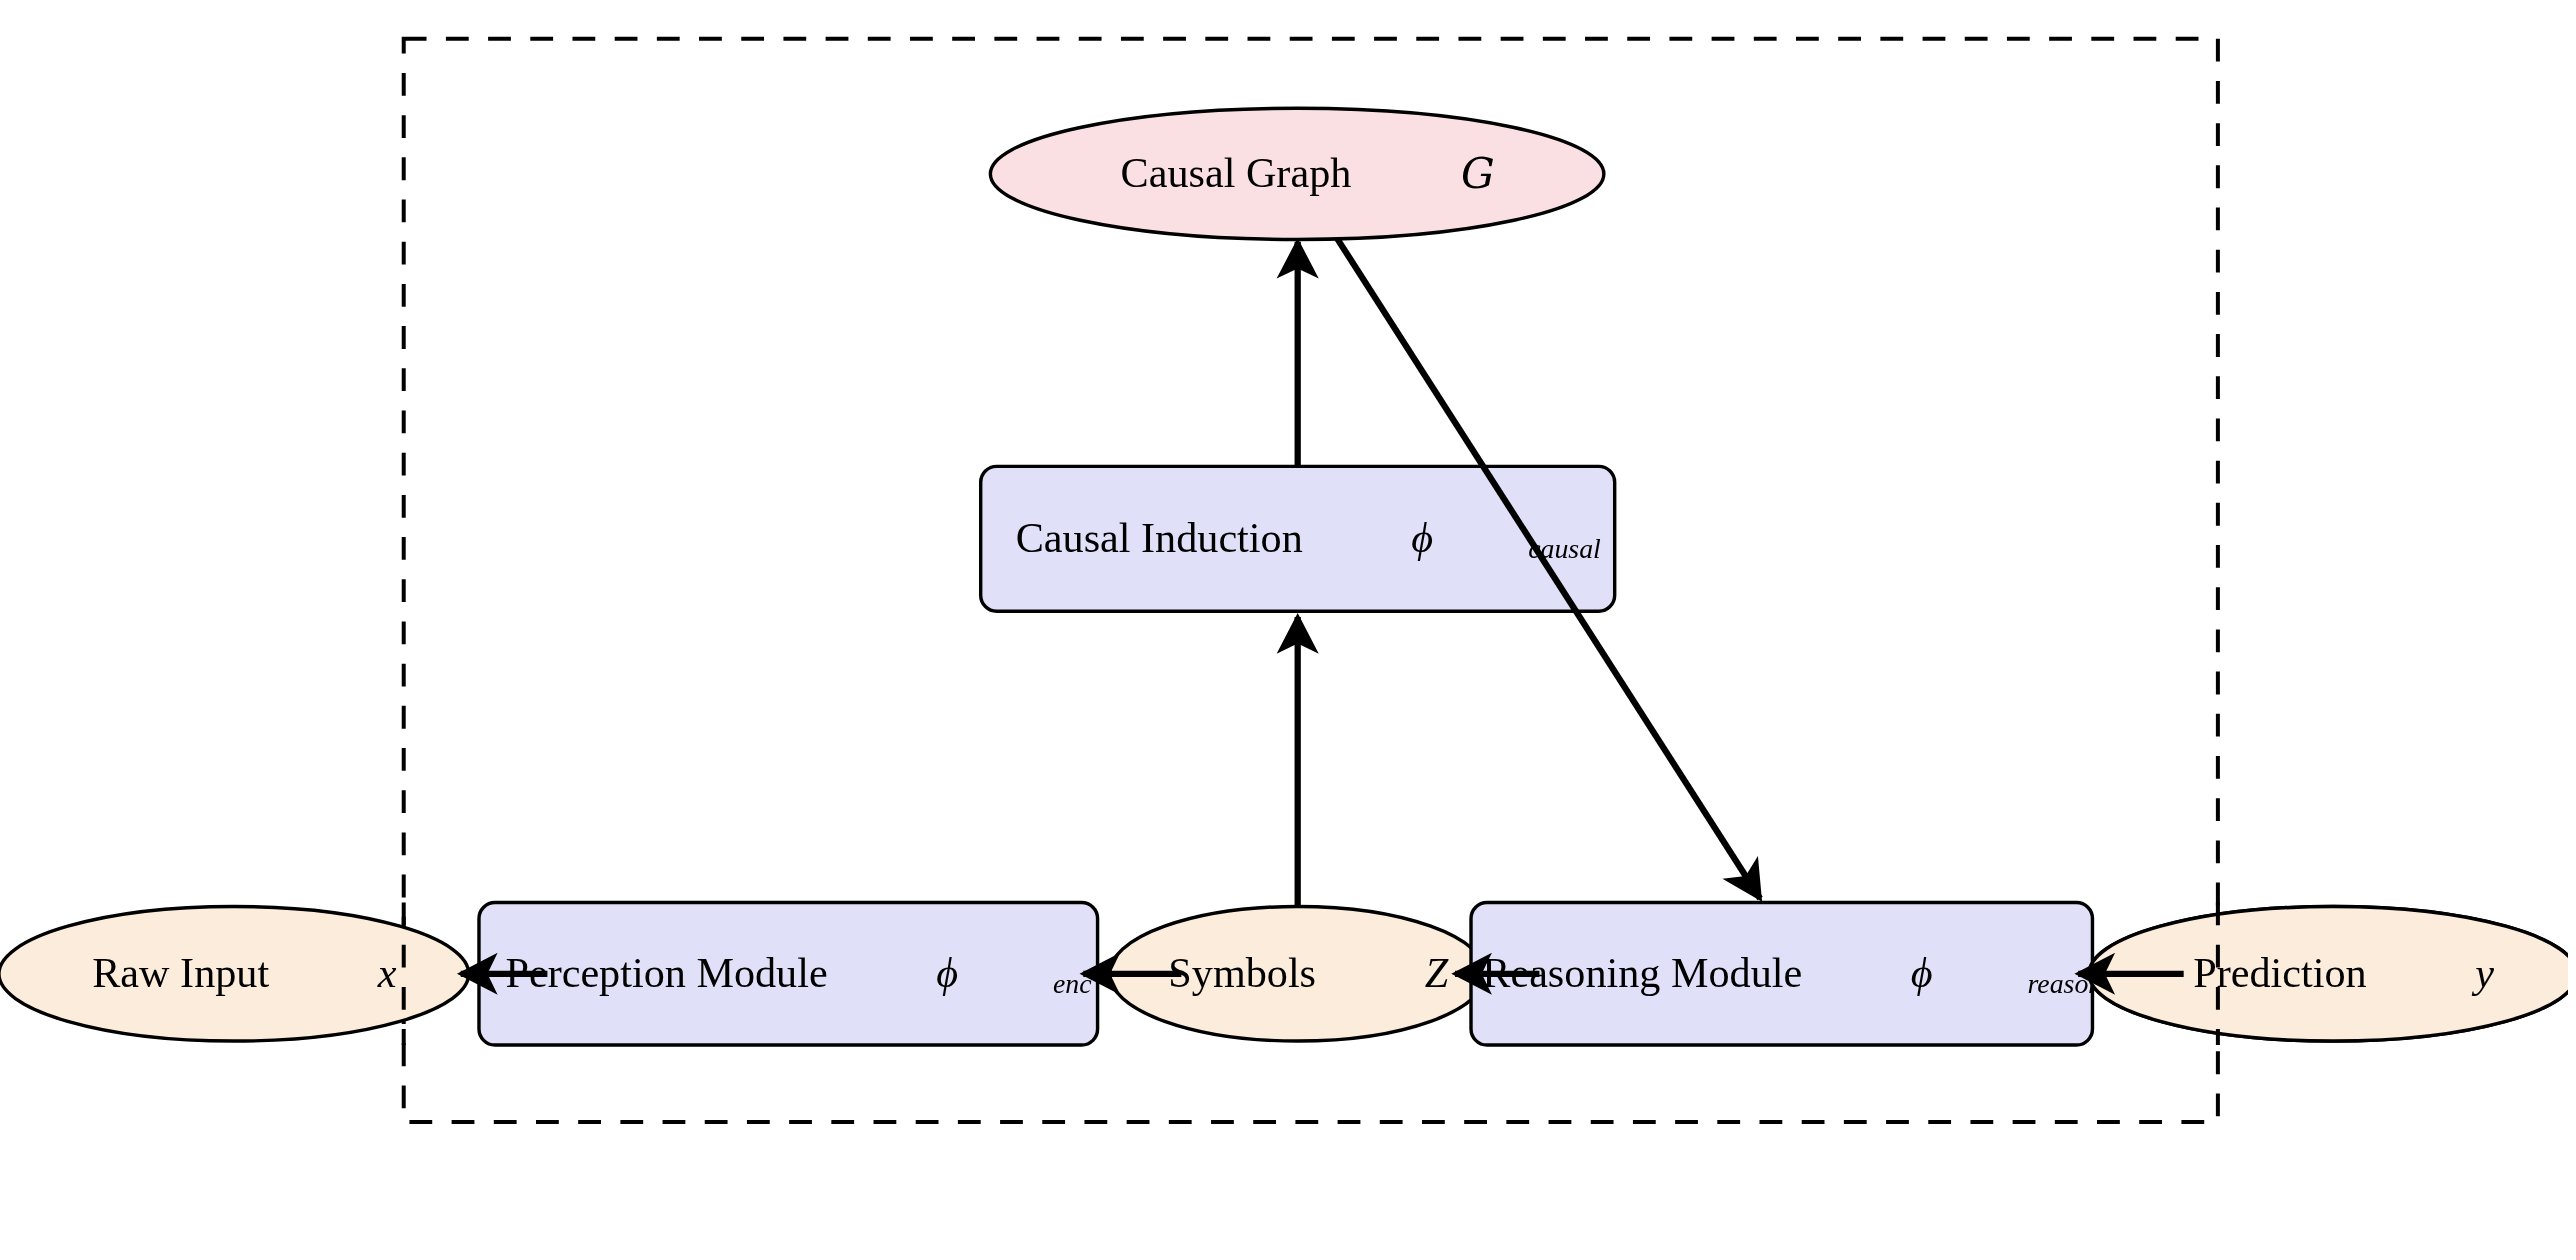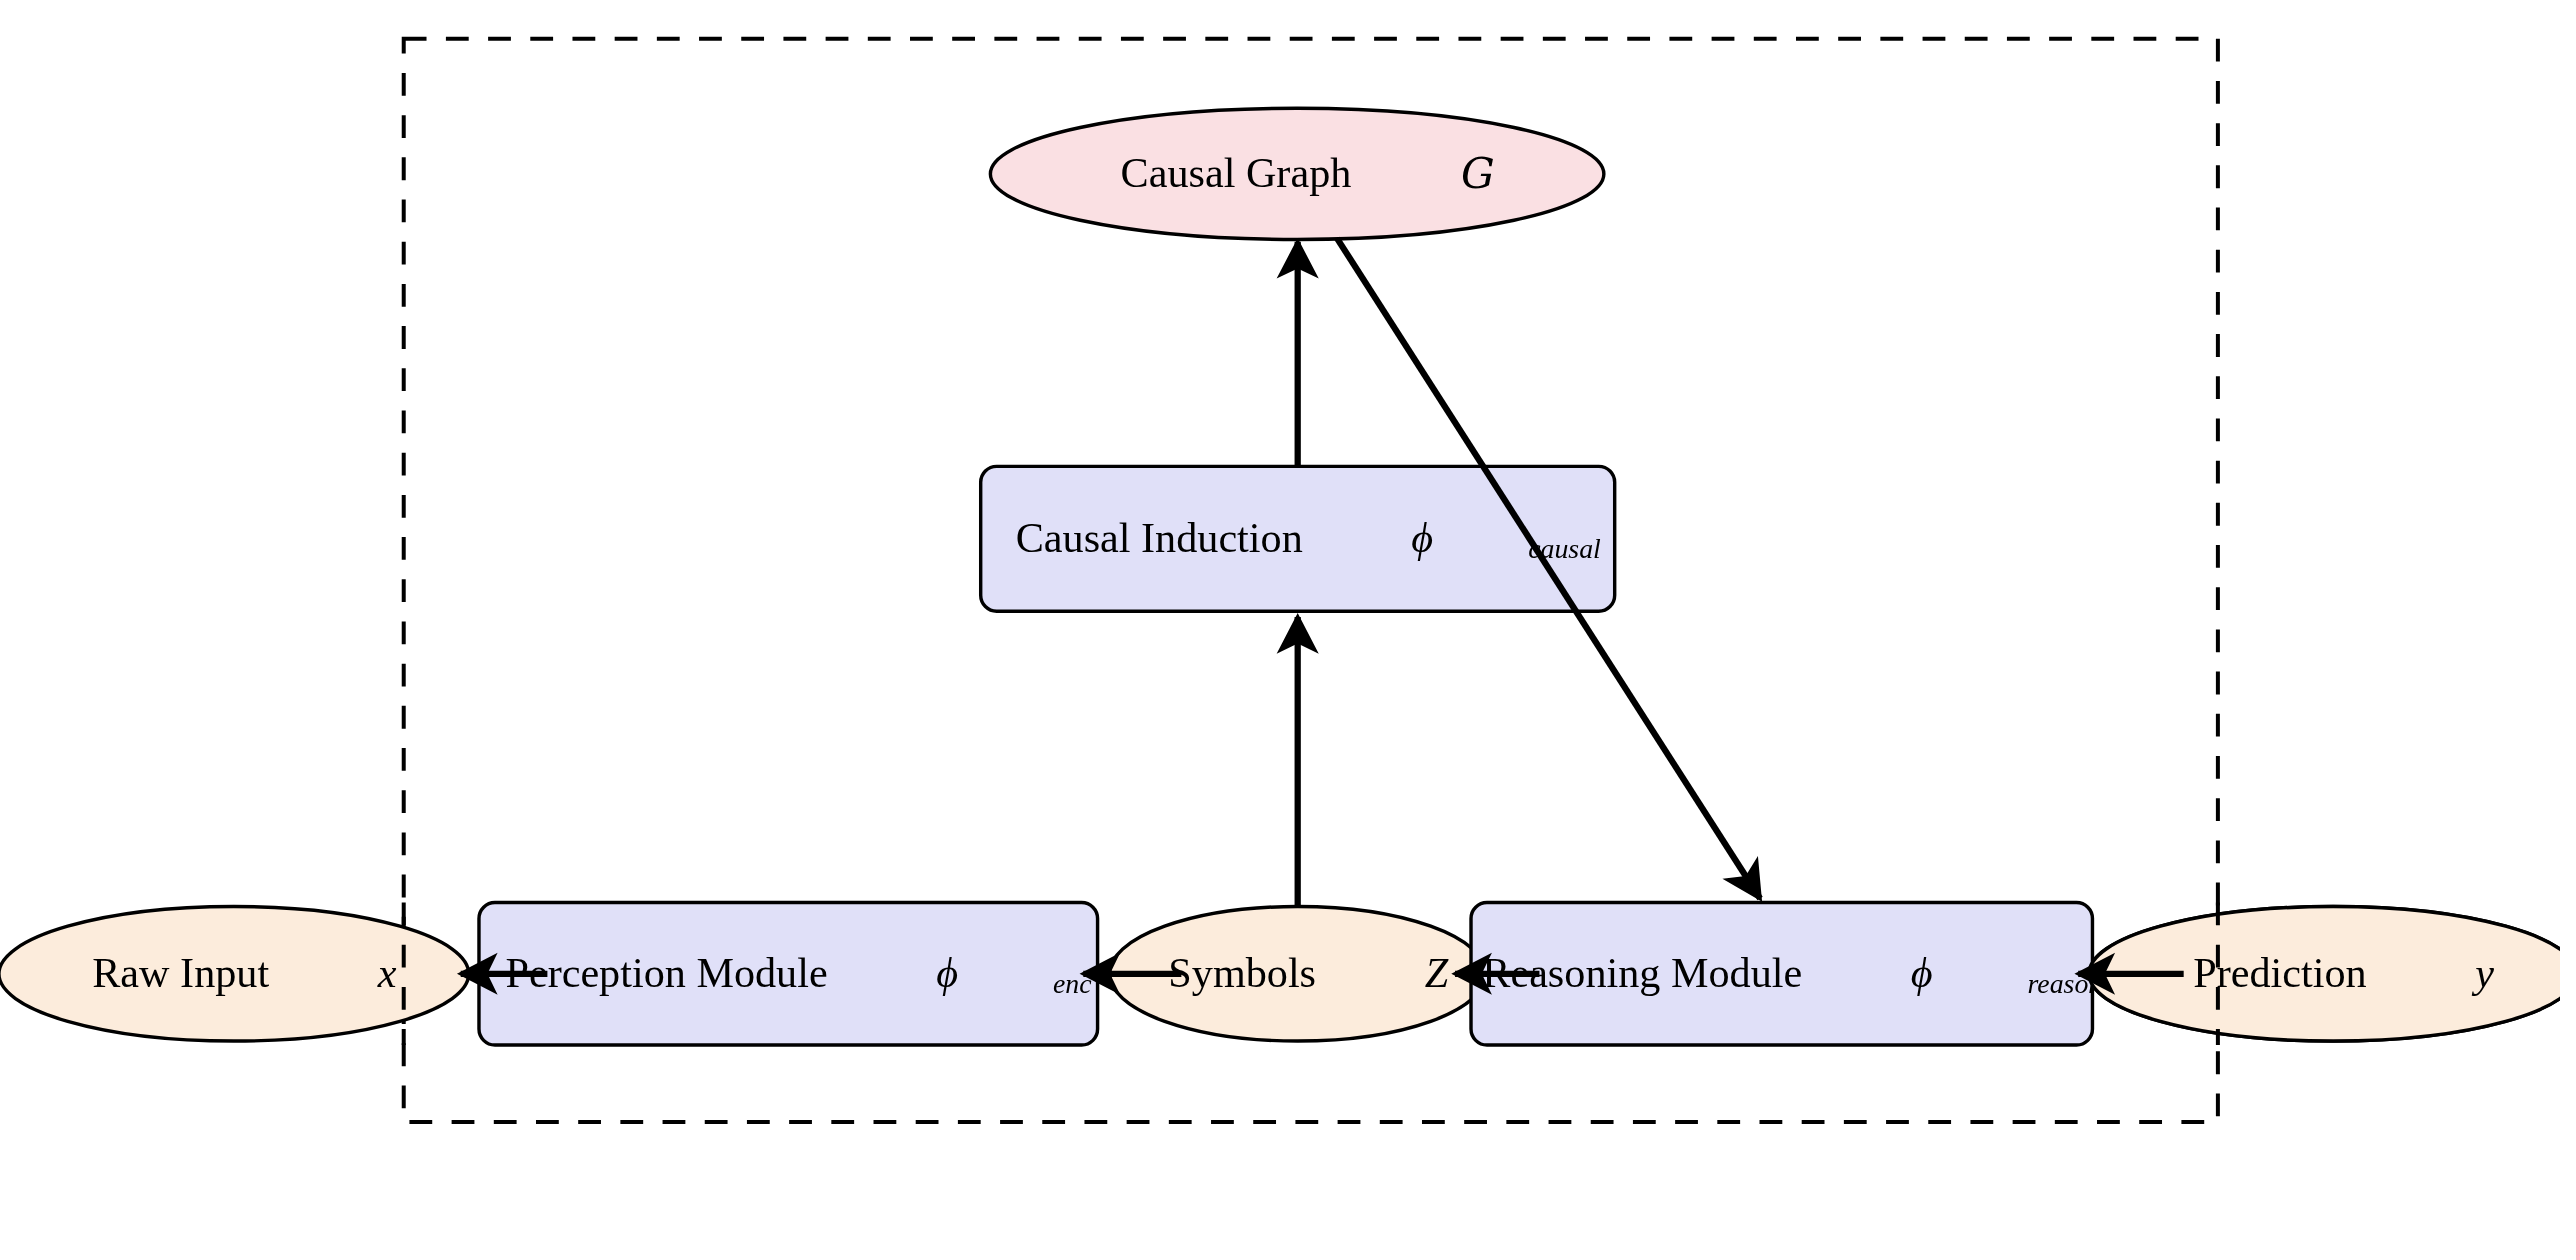--- a/index.html
+++ b/index.html
@@ -10,20 +10,21 @@
   }
   body {
     font-family: "Liberation Serif", "DejaVu Serif", serif;
   }
   #diagram-root {
     position: relative;
     width: 2560px;
     height: 1260px;
     background: #ffffff;
     overflow: hidden;
+    padding-left: 8px;
   }
   #diagram-svg {
     position: absolute;
     top: 0;
     left: 0;
     width: 2576px;
     height: 1260px;
   }
   .node-label {
     font-family: "Liberation Serif", "DejaVu Serif", serif;

